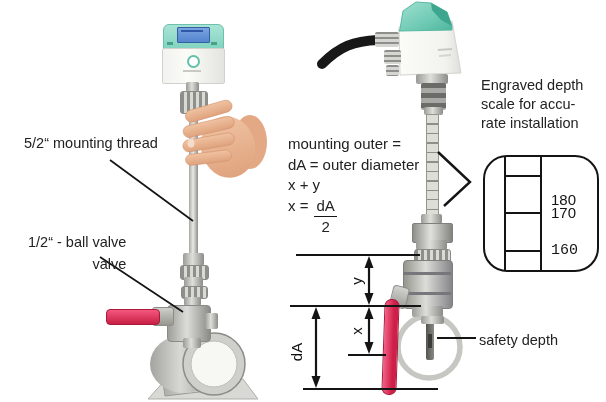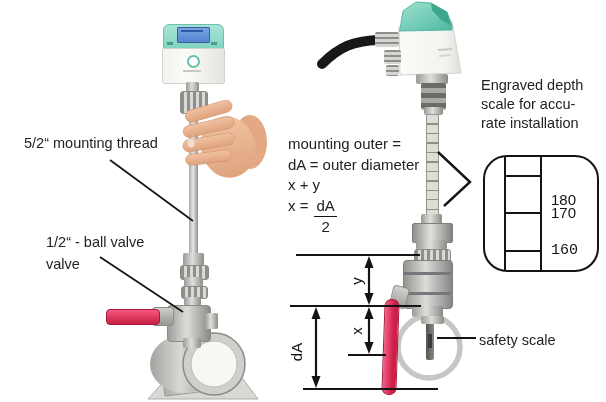--- a/index.html
+++ b/index.html
@@ -153,21 +153,21 @@
     <polygon points="316,307 311.5,319 320.5,319" fill="#141414"></polygon>
     <polygon points="316,388 311.5,376 320.5,376" fill="#141414"></polygon>
 
     <polyline points="438,152 470,182 444,206" fill="none" stroke="#141414" stroke-width="2.4"></polyline>
 
     <line x1="437" y1="338" x2="476" y2="338" stroke="#141414" stroke-width="2.2"></line>
   </svg>
 
   <div class="label" style="left:24px;top:133px;"><span>5/2“ mounting thread</span></div>
 
-  <div class="label" style="left:46px;top:231px;line-height:22px;">
+  <div class="label" style="left:28px;top:231px;line-height:22px;text-align:right;">
     <div>1/2“ - ball valve</div>
     <div>valve</div>
   </div>
 
   <div class="label" style="left:288px;top:134px;line-height:20.5px;font-size:15px;">
     <div>mounting outer =</div>
     <div>dA = outer diameter</div>
     <div>x + y</div>
     <div style="display:flex;align-items:flex-start;">
       <span>x =</span>
@@ -192,15 +192,15 @@
     <div class="scale-tick" style="top:93px;"></div>
     <div class="scale-num" style="top:10px;margin-top:24px;">180</div>
     <div class="scale-num" style="top:47px;">170</div>
     <div class="scale-num" style="top:85px;font-family:Liberation Mono, monospace;">160</div>
   </div>
 
   <div class="dim-label" style="left:348px;top:271px;width:20px;height:20px;">y</div>
   <div class="dim-label" style="left:348px;top:321px;width:20px;height:20px;">x</div>
   <div class="dim-label" style="left:281px;top:344px;width:30px;height:16px;">dA</div>
 
-  <div class="label" style="left:479px;top:330px;"><span>safety scale</span></div>
+  <div class="label" style="left:479px;top:330px;"><span>safety depth</span></div>
 
 </div>
 
 </body></html>

